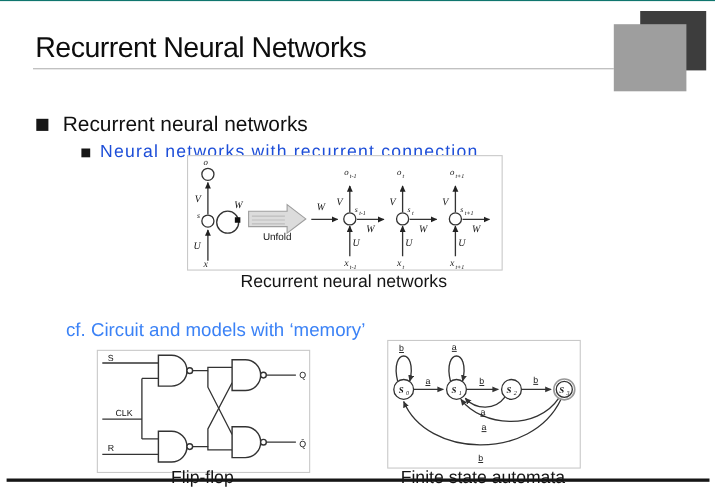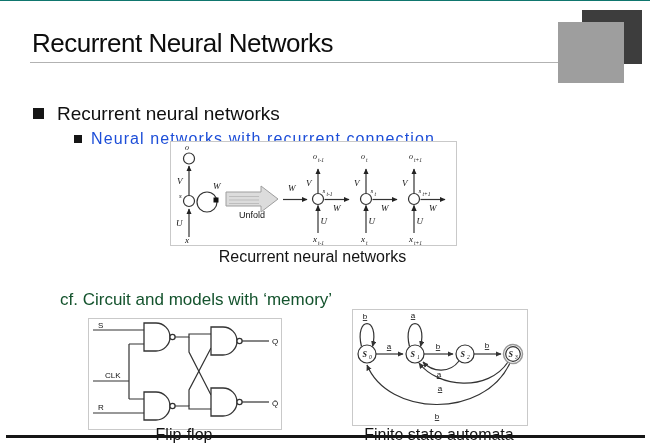--- a/index.html
+++ b/index.html
@@ -20,21 +20,21 @@
   .sq2{width:8px;height:8px;background:#161616;margin-top:5px;flex:none;}
   .fig{background:#ffffff;border:1px solid #c9c9c9;z-index:2;}
   .fig-rnn{left:170px;top:140px;width:285px;height:103px;}
   .fig-ff{left:88px;top:317px;width:192px;height:110px;}
   .fig-fsa{left:352px;top:308px;width:174px;height:115px;}
   .fig svg{display:block;width:100%;height:100%;}
   .caption{text-align:center;font-size:16px;color:#141414;z-index:3;}
   .cap-rnn{left:170px;top:247px;width:285px;}
   .cap-ff{left:88px;top:425px;width:192px;}
   .cap-fsa{left:352px;top:425px;width:174px;}
-  .cf{left:60px;top:289px;font-size:17px;color:#14532d;z-index:1;white-space:nowrap;}
+  .cf{left:60px;top:289px;font-size:17px;color:#3b82f6;z-index:1;white-space:nowrap;}
   .bottom-line{left:6px;top:434px;width:639px;height:3px;background:#161616;z-index:4;}
   
   .st{stroke:#333;fill:none;stroke-width:1.2;}
   .stw{stroke:#333;fill:#fff;stroke-width:1.2;}
   .gate{stroke:#333;fill:#fff;stroke-width:1.3;}
   svg text{fill:#111;stroke:none;}
   .it{font-style:italic;font-family:"Liberation Serif","DejaVu Serif",serif;}
   .sv{font-family:"Liberation Sans",sans-serif;}
   .s9{font-size:9px;} .s8{font-size:8px;} .s7{font-size:7px;} .s55{font-size:5.5px;}
   .mid{text-anchor:middle;}

